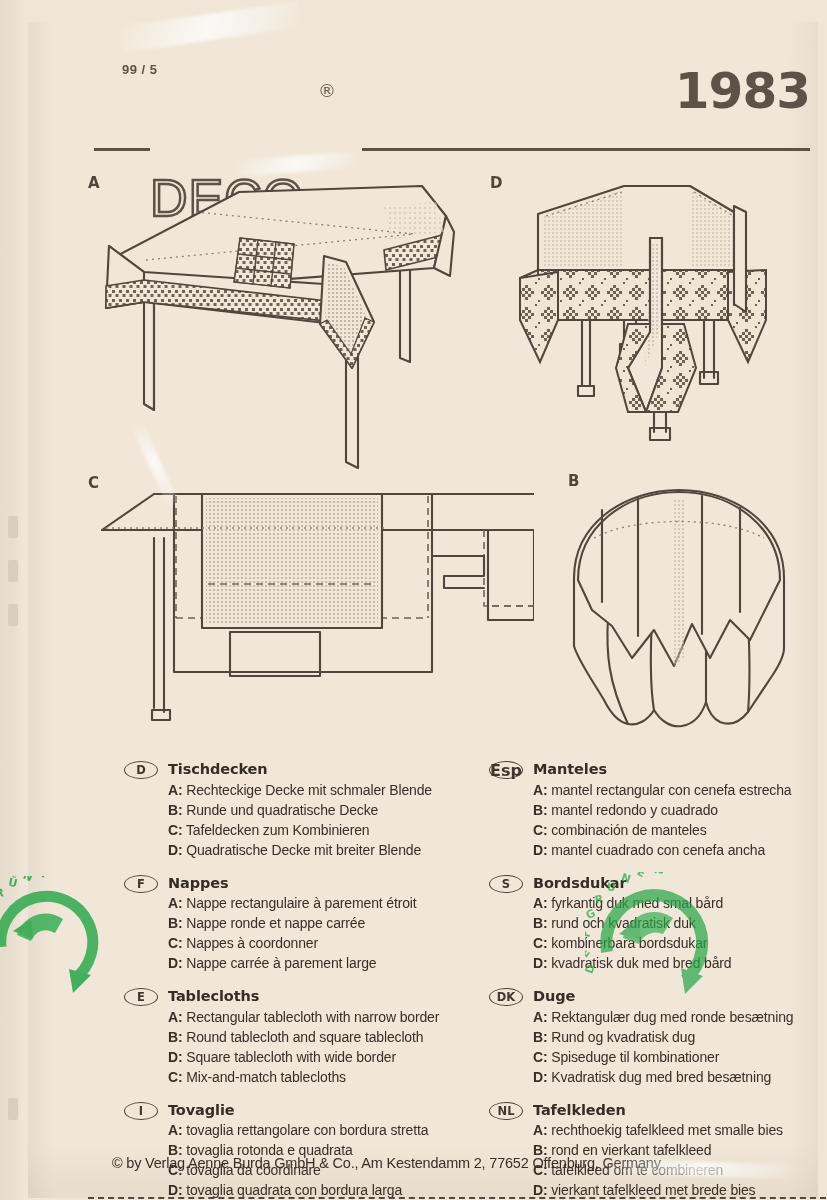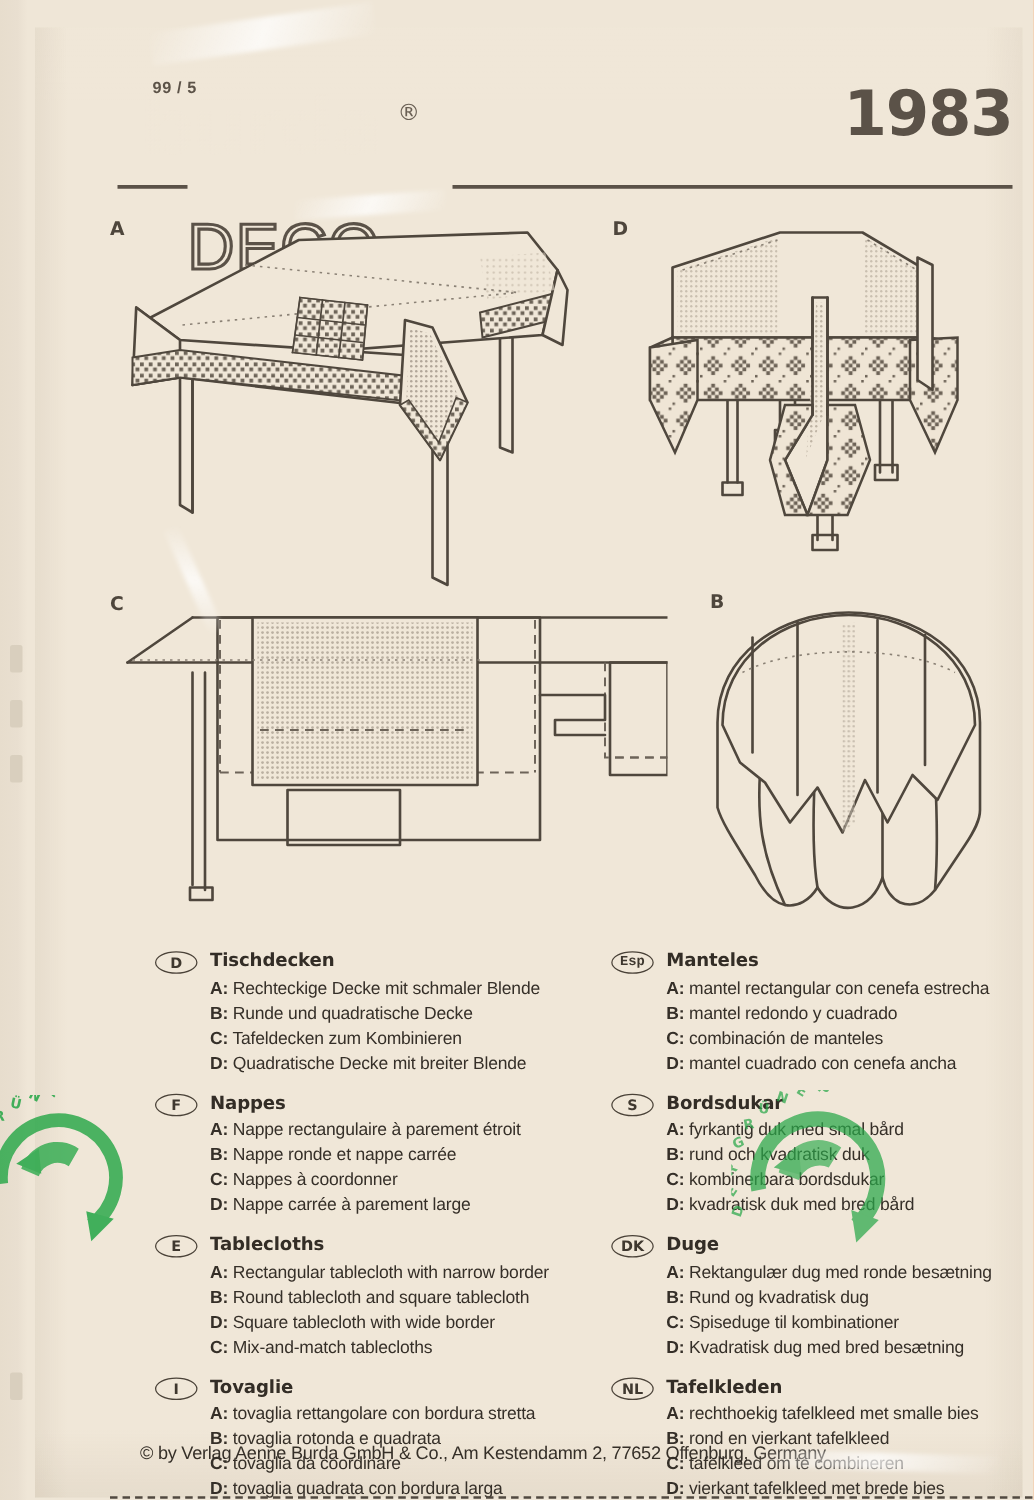--- a/index.html
+++ b/index.html
@@ -11,21 +11,21 @@
   body {
     font-family: "Liberation Sans", sans-serif;
   }
 
   
   #envelope {
     position: relative;
     width: 827px;
     height: 1200px;
     overflow: hidden;
-    background: #f97316;
+    background: #a21caf;
     box-sizing: border-box;
   }
   
   #sleeve-margin {
     position: absolute;
     inset: 0;
     background:
       linear-gradient(90deg,
         #e7ddcd 0px, #e9dfd0 14px, #efe6d7 22px, #efe6d7 100%),
       #eee5d6;
@@ -523,21 +523,21 @@
           <div class="desc-line"><b>A:</b><span> tovaglia rettangolare con bordura stretta</span></div>
           <div class="desc-line"><b>B:</b><span> tovaglia rotonda e quadrata</span></div>
           <div class="desc-line"><b>C:</b><span> tovaglia da coordinare</span></div>
           <div class="desc-line"><b>D:</b><span> tovaglia quadrata con bordura larga</span></div>
         </div>
       </div>
 
       <div class="desc-col right">
 
         <div class="lang-block">
-          <div class="lang-badge" style="font-size:11px;font-family:Liberation Mono, monospace;">Esp</div>
+          <div class="lang-badge" style="font-size:16px;">Esp</div>
           <div class="lang-title">Manteles</div>
           <div class="desc-line"><b>A:</b><span> mantel rectangular con cenefa estrecha</span></div>
           <div class="desc-line"><b>B:</b><span> mantel redondo y cuadrado</span></div>
           <div class="desc-line"><b>C:</b><span> combinación de manteles</span></div>
           <div class="desc-line"><b>D:</b><span> mantel cuadrado con cenefa ancha</span></div>
         </div>
 
         <div class="lang-block">
           <div class="lang-badge">S</div>
           <div class="lang-title">Bordsdukar</div>

